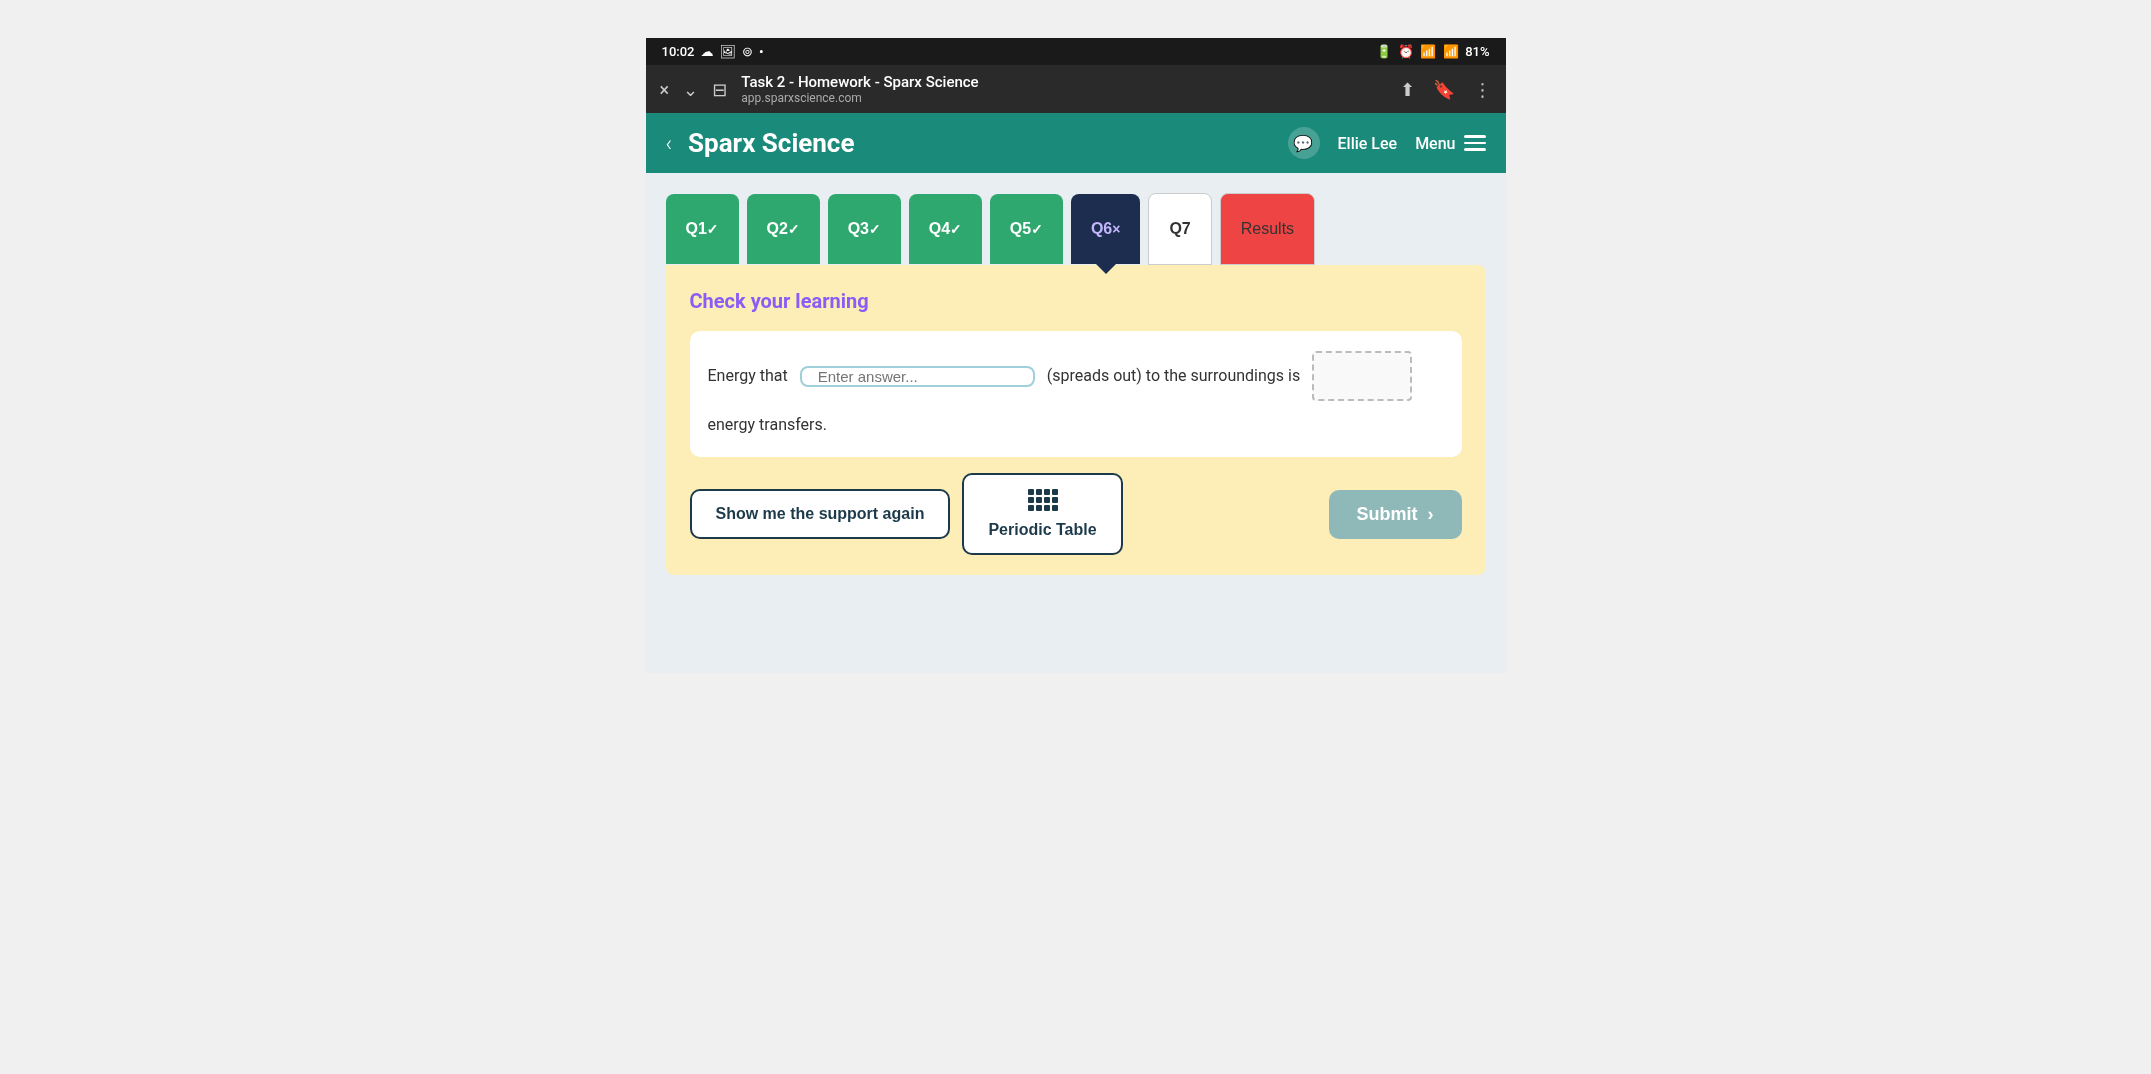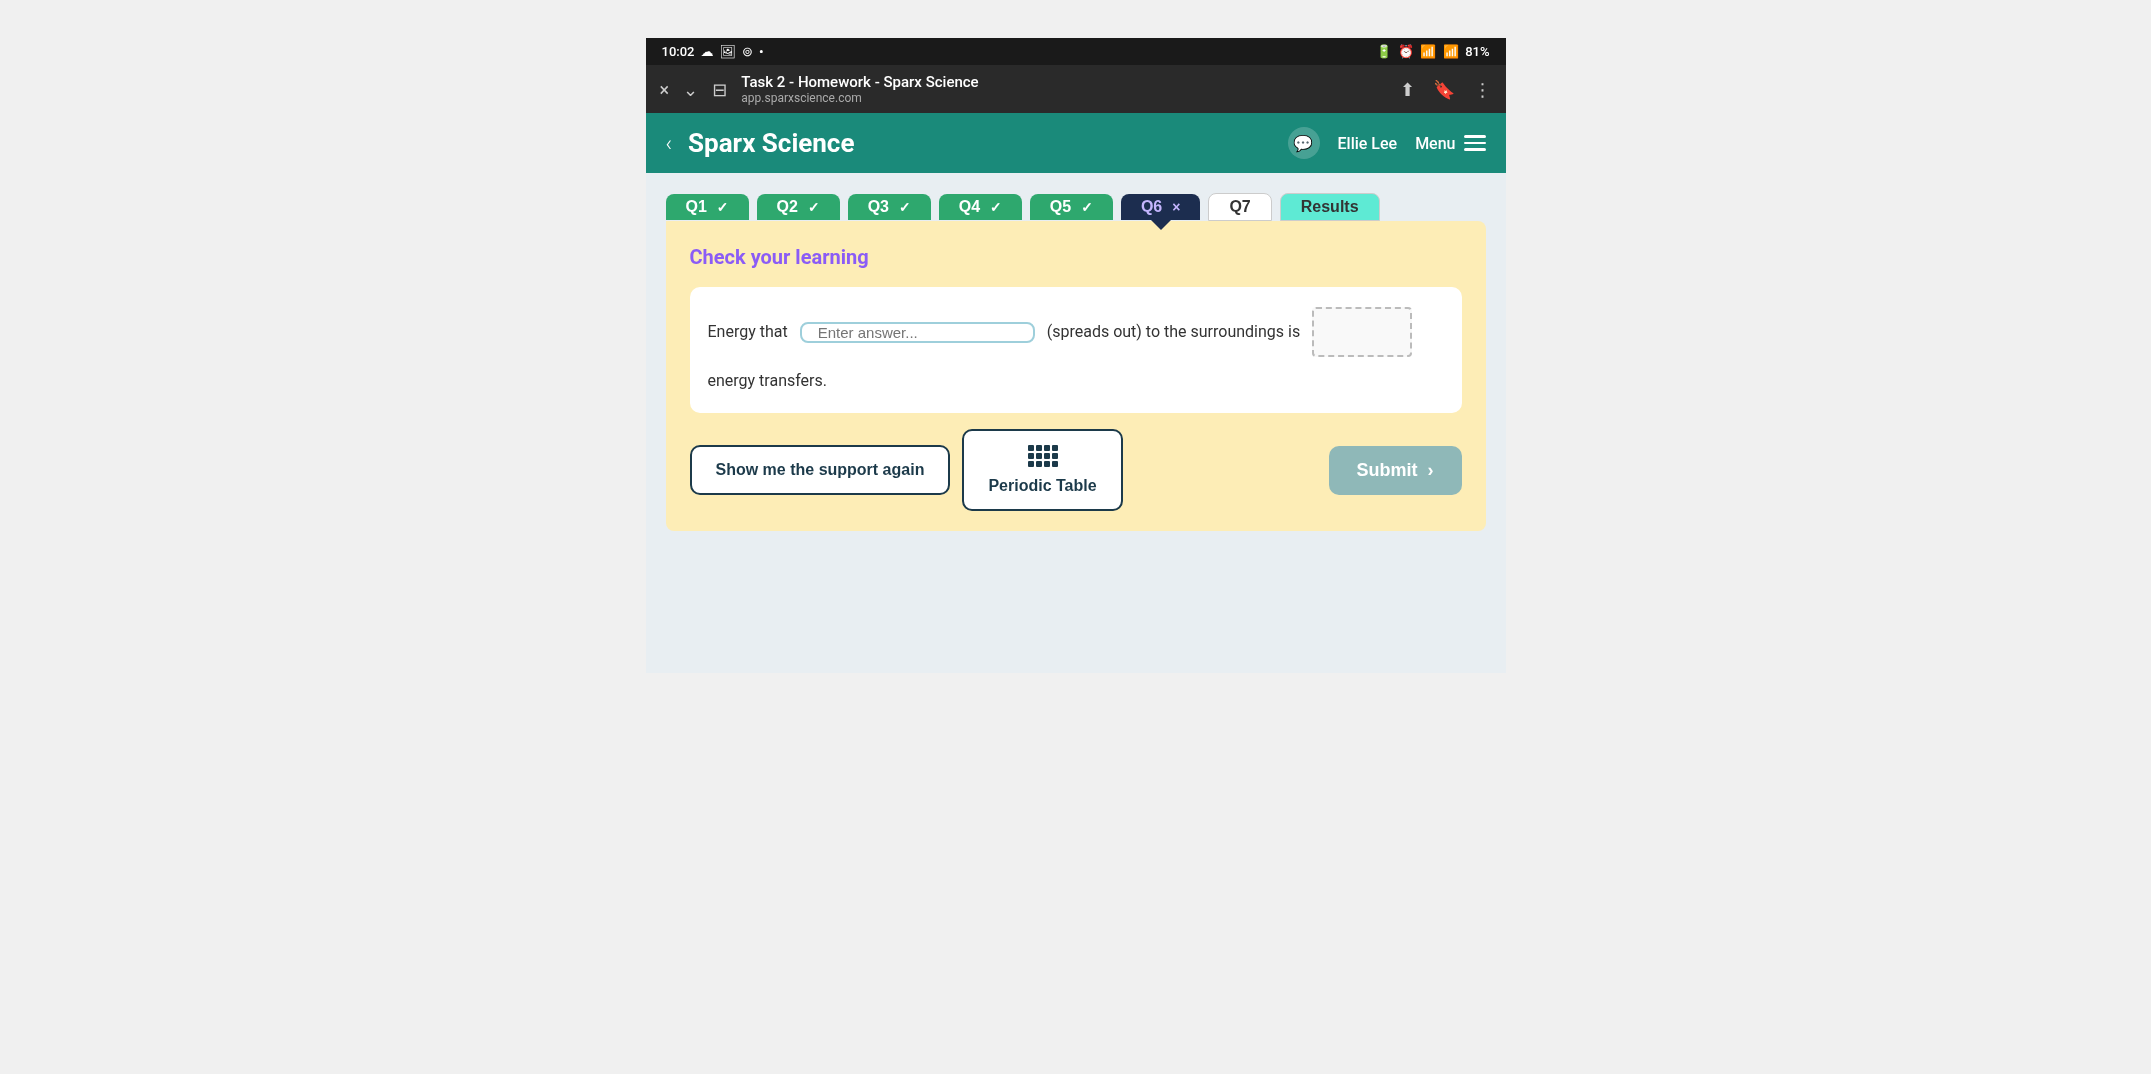--- a/index.html
+++ b/index.html
@@ -126,28 +126,28 @@
 
     
     .question-tabs {
       display: flex;
       align-items: center;
       gap: 8px;
       margin-bottom: 0;
       flex-wrap: wrap;
     }
     .q-tab {
-      padding: 4px 20px;
+      padding: 26px 20px;
       border-radius: 8px 8px 0 0;
       font-size: 16px;
       font-weight: 600;
       cursor: pointer;
       display: flex;
       align-items: center;
-      gap: 10px;
+      gap: 0;
       border: none;
     }
     .q-tab-correct {
       background: #2ea86e;
       color: #fff;
     }
     .q-tab-active {
       background: #1c2d4f;
       color: #c4b5fd;
       position: relative;
@@ -163,23 +163,23 @@
       border-left: 10px solid transparent;
       border-right: 10px solid transparent;
       border-top: 10px solid #1c2d4f;
     }
     .q-tab-inactive {
       background: #fff;
       color: #333;
       border: 1px solid #ccc;
     }
     .q-tab-results {
-      background: #5eead4;
+      background: #ef4444;
       color: #333;
-      font-weight: 700;
+      font-weight: 400;
       border: 1px solid #ccc;
     }
     .check-icon { font-size: 14px; }
 
     
     .learning-card {
       background: #fdedb6;
       border-radius: 0 8px 8px 8px;
       padding: 24px 24px 20px;
       margin-top: 0;

